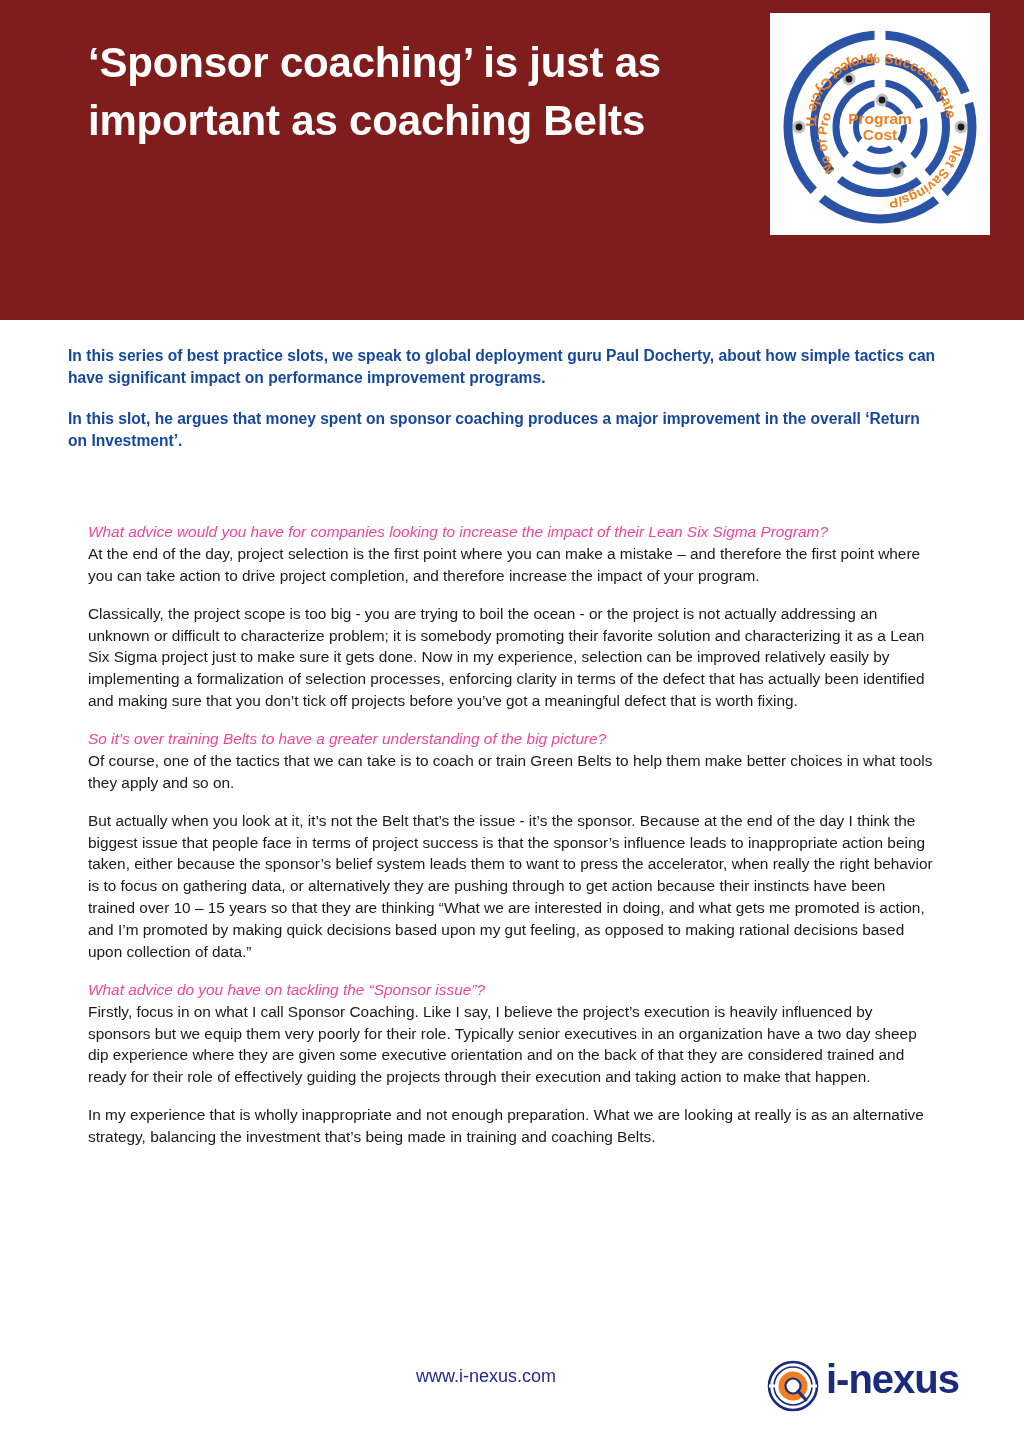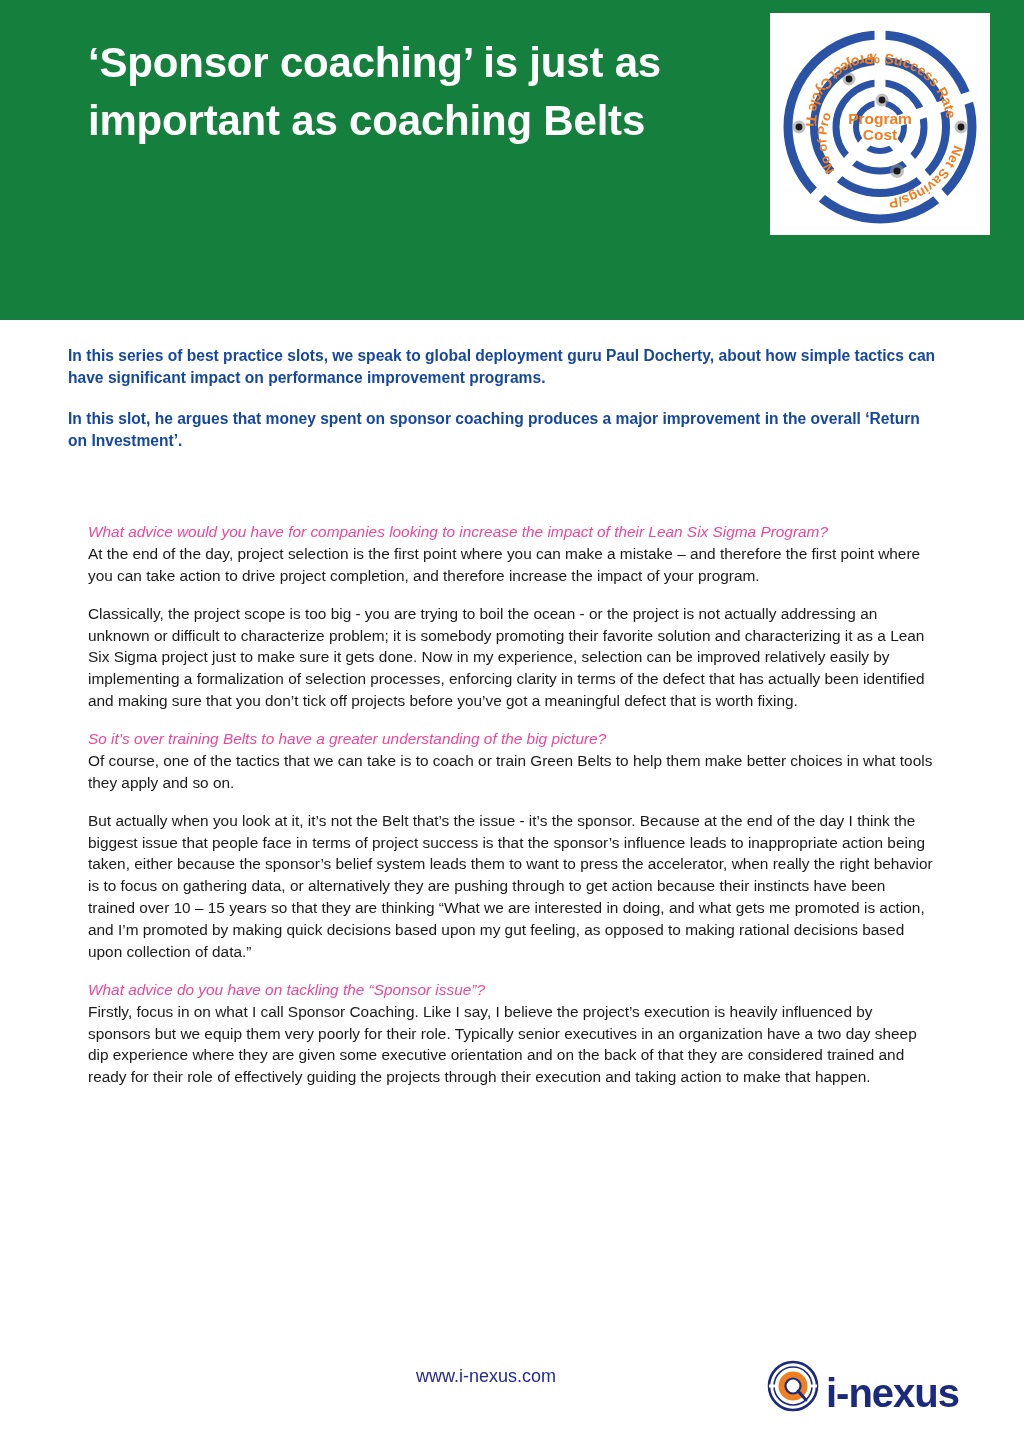--- a/index.html
+++ b/index.html
@@ -15,21 +15,21 @@
     overflow: hidden;
   }
 
   
   .header-band {
     position: absolute;
     left: 0;
     top: 0;
     width: 1024px;
     height: 320px;
-    background: #15803d;
+    background: #7f1d1d;
   }
   .header-title {
     position: absolute;
     left: 88px;
     top: 34px;
     width: 640px;
     color: #ffffff;
     font-size: 42px;
     font-weight: bold;
     line-height: 1.38;
@@ -93,21 +93,21 @@
     top: 1366px;
     color: #252a8f;
     font-size: 18px;
     letter-spacing: 0px;
   }
   .footer-logo {
     position: absolute;
     left: 766px;
     top: 1359px;
     display: flex;
-    align-items: flex-end;
+    align-items: flex-start;
     gap: 6px;
   }
   .footer-logo-mark { display: block; }
   .footer-logo-word {
     color: #1b2a7a;
     font-size: 40px;
     font-weight: bold;
     letter-spacing: -1px;
     line-height: 1;
   }
@@ -211,20 +211,23 @@
 
   <div class="blk">
     <p class="a">But actually when you look at it, it’s not the Belt that’s the issue - it’s the sponsor. Because at the end of the day I think the biggest issue that people face in terms of project success is that the sponsor’s influence leads to inappropriate action being taken, either because the sponsor’s belief system leads them to want to press the accelerator, when really the right behavior is to focus on gathering data, or alternatively they are pushing through to get action because their instincts have been trained over 10 – 15 years so that they are thinking “What we are interested in doing, and what gets me promoted is action, and I’m promoted by making quick decisions based upon my gut feeling, as opposed to making rational decisions based upon collection of data.”</p>
   </div>
 
   <div class="blk">
     <p class="q">What advice do you have on tackling the “Sponsor issue”?</p>
     <p class="a">Firstly, focus in on what I call Sponsor Coaching. Like I say, I believe the project’s execution is heavily influenced by sponsors but we equip them very poorly for their role. Typically senior executives in an organization have a two day sheep dip experience where they are given some executive orientation and on the back of that they are considered trained and ready for their role of effectively guiding the projects through their execution and taking action to make that happen.</p>
   </div>
 
+  <div class="blk">
+    <p class="a">In my experience that is wholly inappropriate and not enough preparation. What we are looking at really is as an alternative strategy, balancing the investment that’s being made in training and coaching Belts.</p>
+  </div>
 
 </div>
 
 <div class="footer-url">www.i-nexus.com</div>
 
 <div class="footer-logo">
   <svg class="footer-logo-mark" width="54" height="54" viewBox="0 0 54 54">
     <circle cx="27" cy="27" r="24" fill="none" stroke="#1b2a7a" stroke-width="2.6"></circle>
     <circle cx="27" cy="27" r="19" fill="none" stroke="#1b2a7a" stroke-width="1.6"></circle>
     <circle cx="27" cy="27" r="14.5" fill="#ee8022"></circle>

